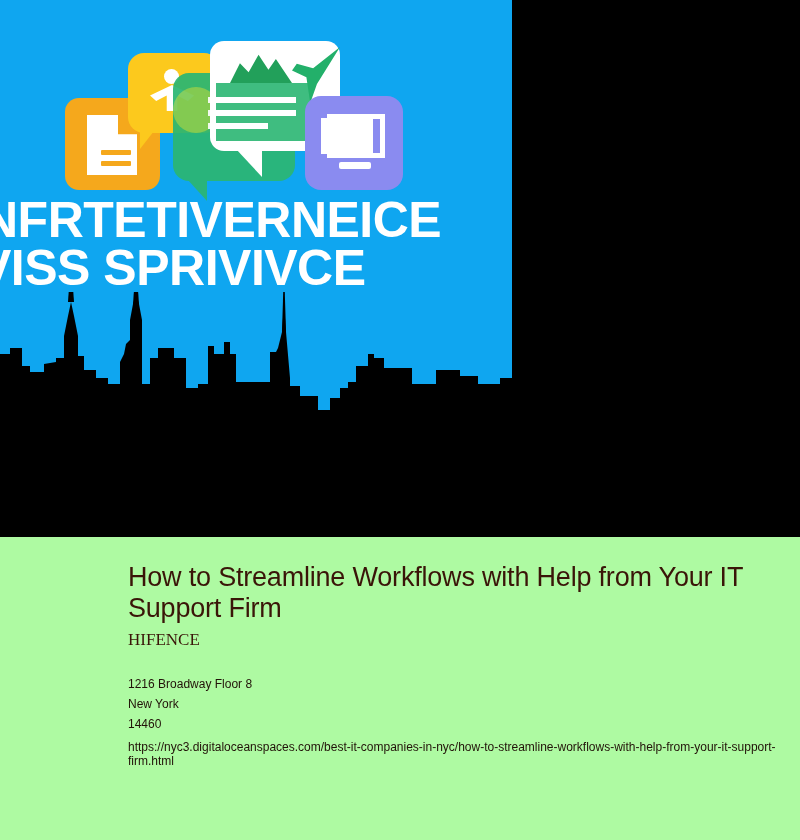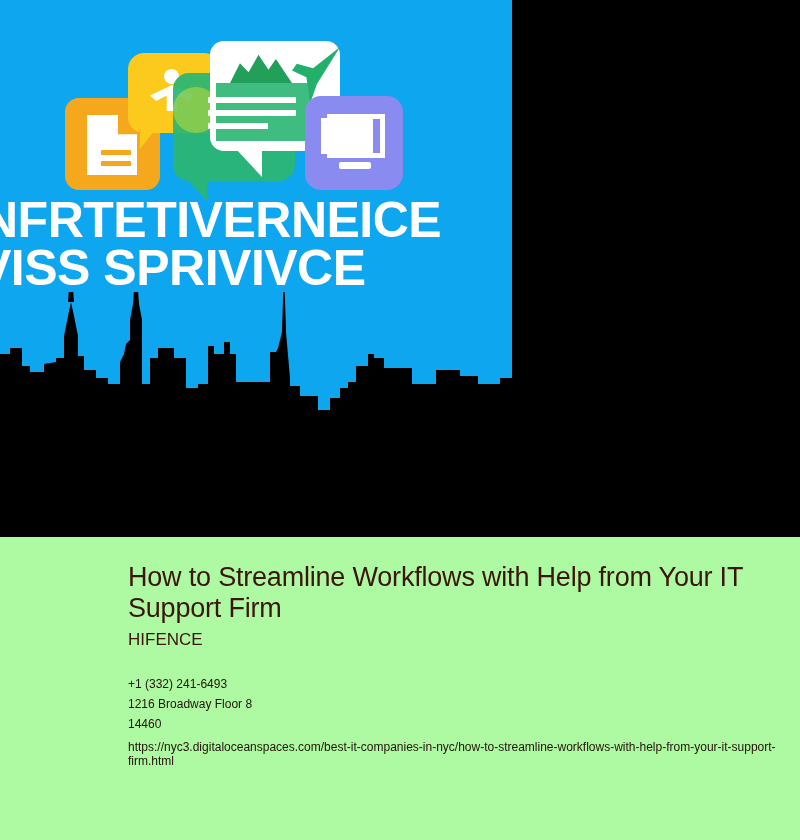--- a/index.html
+++ b/index.html
@@ -287,21 +287,21 @@
     color: #3a1508;
     font-family: "Liberation Sans", sans-serif;
     font-weight: 400;
     font-size: 27px;
     line-height: 31px;
     letter-spacing: -0.2px;
   }
   .brand-name {
     margin: 6px 0 0 0;
     color: #3a1508;
-    font-family: Liberation Sans, sans-serif;
+    font-family: Liberation Serif, serif;
     font-weight: 400;
     font-size: 17px;
     line-height: 20px;
   }
   .contact-block {
     margin-top: 24px;
   }
   .contact-line {
     color: #221208;
     font-family: "Liberation Sans", sans-serif;
@@ -389,22 +389,22 @@
   </div>
 
   <div class="info-panel">
     <div class="info-inner">
 
       <h1 class="post-title">How to Streamline Workflows with Help from Your IT Support Firm</h1>
 
       <div class="brand-name">HIFENCE</div>
 
       <div class="contact-block">
-        <div class="contact-line">+1 (332) 241-6493</div>
         <div class="contact-line">1216 Broadway Floor 8</div>
+        <div class="contact-line">New York</div>
         <div class="contact-line">14460</div>
       </div>
 
       <div class="source-url">https://nyc3.digitaloceanspaces.com/best-it-companies-in-nyc/how-to-streamline-workflows-with-help-from-your-it-support-firm.html</div>
 
     </div>
   </div>
 
 </div>
 

